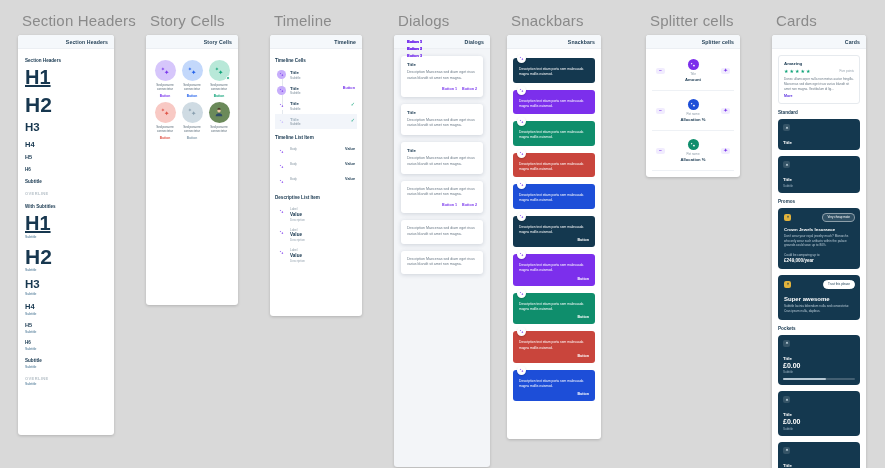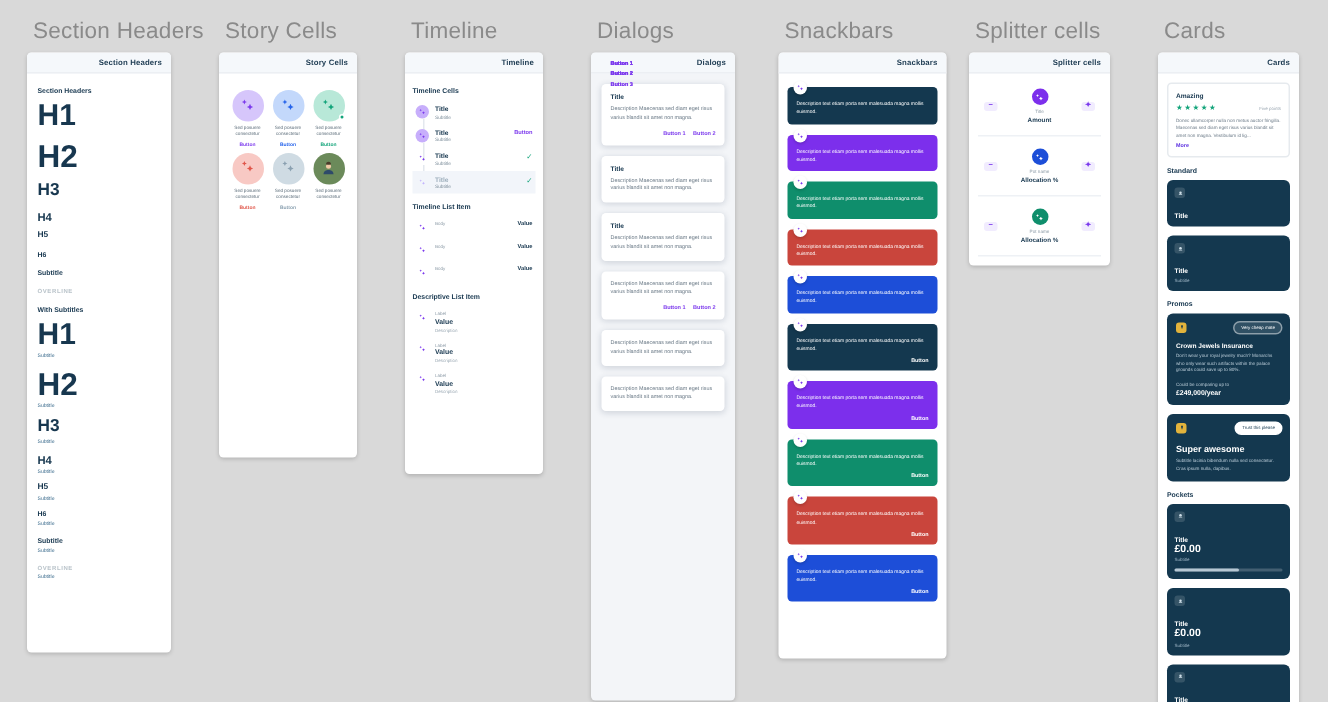--- a/index.html
+++ b/index.html
@@ -27,21 +27,21 @@
     display: flex; align-items: center; justify-content: flex-end;
     padding-right: 6px; border-bottom: 1px solid #eceff3;
   }
   .panel-head span { font-size: 5.2px; font-weight: 700; color: #1d3b52; letter-spacing:.1px;}
   .panel-body { padding: 7px 7px 6px 7px; }
 
   .sec-label { font-size: 4.6px; font-weight: 700; color: #17374f; margin: 2px 0 4px; }
 
   
   .h-item { color: #17374f; font-weight: 700; line-height: 1; }
-  .h1 { font-size: 20px; } .h2 { font-size: 21px; } .h3 { font-size: 11.5px; }
+  .h1 { font-size: 20px; text-decoration: underline; } .h2 { font-size: 21px; } .h3 { font-size: 11.5px; }
   .h4 { font-size: 7.5px; } .h5 { font-size: 5.6px; } .h6 { font-size: 4.6px; }
   .hsub { font-size: 4.6px; font-weight:700; color:#17374f; }
   .hover { font-size: 4px; font-weight:700; color:#b9c3ca; letter-spacing:.4px;}
   .subcap { font-size: 3.4px; color:#3d6d8e; margin-top:1.5px; }
   .hrow { margin-bottom: 7px; }
 
   
   .story-grid { display: grid; grid-template-columns: repeat(3,1fr); gap: 4px 3px; margin-top:4px;}
   .story { text-align: center; }
   .av {
@@ -467,21 +467,21 @@
                 <span class="dlg-btn">Button 1</span>
                 <span class="dlg-btn">Button 2</span>
                 <span class="dlg-btn">Button 3</span>
               </div>
             </div>
           </div>
       </div>
     </div>
   </div>
 
-  <div class="col" style="left:519px; width:112px;">
+  <div class="col" style="left:507px; width:94px;">
     <div class="col-title">Snackbars</div>
     <div class="panel" style="height:404px;">
       <div class="panel-head">
         <span>Snackbars</span>
       </div>
       <div class="panel-body" style="padding:9px 6px;">
         <div id="snack-list">
             <div class="snack" style="background: rgb(20, 56, 79);">
               <span class="snack-ic">
                 <svg viewBox="0 0 24 24" fill="#7c3aed">

